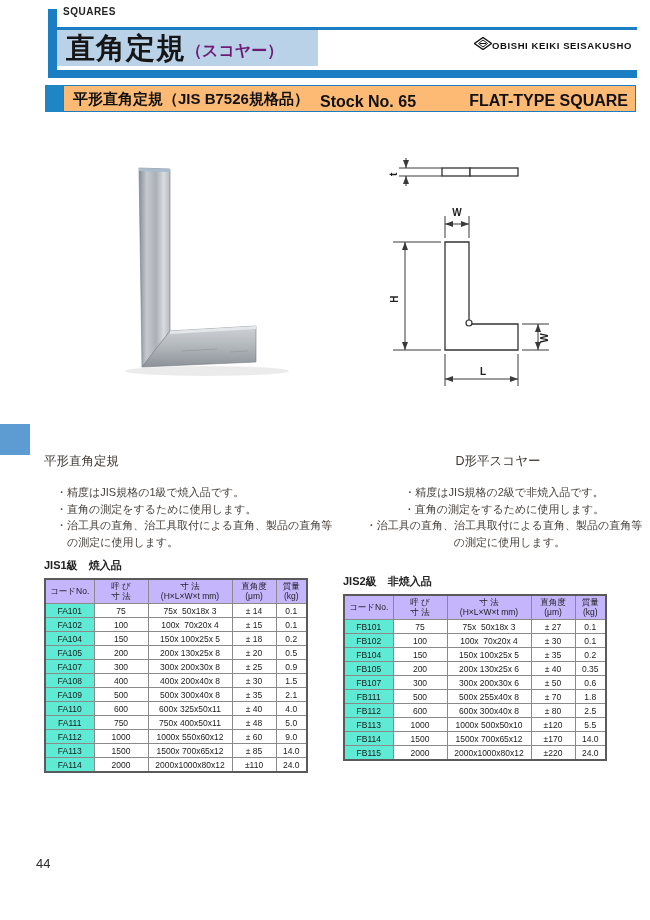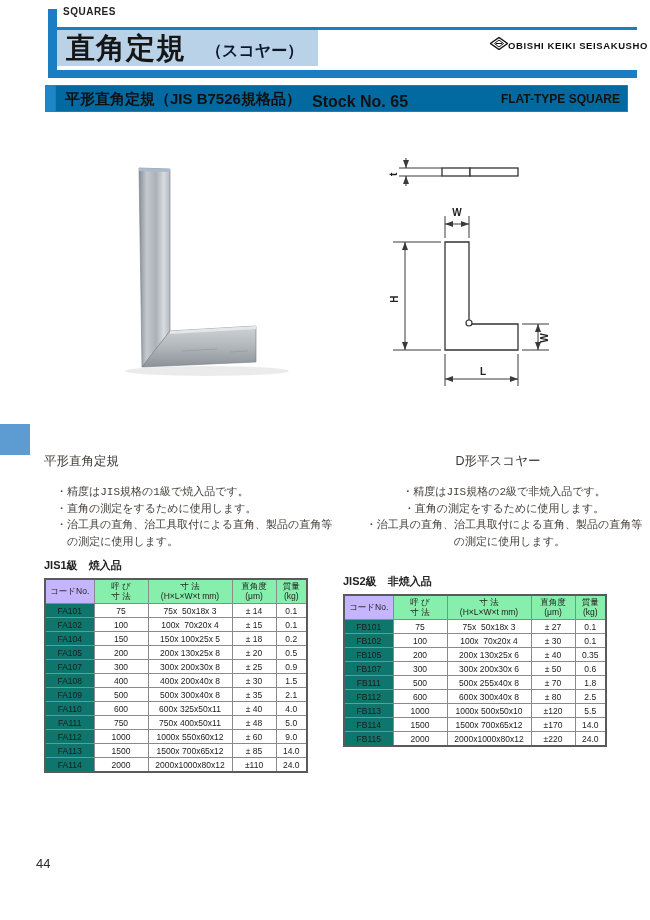--- a/index.html
+++ b/index.html
@@ -9,60 +9,60 @@
     overflow:hidden;
   }
   .abs{position:absolute;}
 
   
   .eyebrow{left:63px;top:6px;font-size:10px;font-weight:bold;letter-spacing:.5px;color:#222;}
   .vbar{left:48px;top:9px;width:9px;height:69px;background:#1b7ec2;}
   .topline{left:57px;top:27px;width:580px;height:3px;background:#1b7ec2;}
   .titleband{left:57px;top:30px;width:261px;height:36px;background:#b9d2e8;display:flex;align-items:center;}
   .title-main{font-size:29px;font-weight:bold;color:#161616;margin-left:9px;letter-spacing:1px;line-height:1;}
-  .title-sub{font-size:16px;font-weight:bold;color:#0f172a;margin-left:20px;padding-top:6px;line-height:1;}
-  .brand{right:2px;top:36px;display:flex;align-items:center;gap:0;}
+  .title-sub{font-size:16px;font-weight:bold;color:#701a75;margin-left:0;padding-top:6px;line-height:1;}
+  .brand{right:18px;top:36px;display:flex;align-items:center;gap:0;}
   .brand-name{font-size:9.5px;font-weight:bold;letter-spacing:.6px;color:#111;}
   .thickline{left:48px;top:70px;width:589px;height:8px;background:#1b7ec2;}
 
   
   .bluesq{left:45px;top:85px;width:18px;height:27px;background:#1f86c6;}
-  .subband{left:55px;top:85px;width:573px;height:27px;background:#0369a1;border:1px solid #1b7ec2;box-sizing:border-box;}
+  .subband{left:63px;top:85px;width:573px;height:27px;background:#fdba74;border:1px solid #1b7ec2;box-sizing:border-box;}
   .sh-title{position:absolute;left:9px;top:4px;font-size:15px;font-weight:bold;color:#111;}
   .sh-stock{position:absolute;left:256px;top:7px;font-size:16px;font-weight:bold;color:#111;}
-  .sh-en{position:absolute;right:7px;top:6px;font-size:12px;font-weight:bold;color:#111;}
+  .sh-en{position:absolute;right:7px;top:6px;font-size:16px;font-weight:bold;color:#111;}
 
   
   .photo{left:112px;top:155px;}
   .diagram{left:385px;top:152px;}
   .dim-line{stroke:#3a3a3a;stroke-width:1;fill:none;}
   .out-line{stroke:#333;stroke-width:1.3;fill:#fff;}
   .dim-label{font-size:10px;font-weight:bold;fill:#222;}
 
   
   .leftmark{left:0;top:424px;width:30px;height:31px;background:#5d9cd3;}
 
   
   .section{width:296px;top:453px;}
   .section.s0{left:44px;} .section.s1{left:350px;text-align:center;}
   .sec-title{font-size:12.5px;color:#3c3732;margin-bottom:14px;}
-  .sec-list{margin:0;padding:0 0 0 12px;list-style:none;font-family:Liberation Mono, monospace;}
+  .sec-list{margin:0;padding:0 0 0 12px;list-style:none;}
   .sec-list li{font-size:11px;line-height:1.5;color:#453f3a;padding-left:11px;text-indent:-11px;}
   .sec-list li::before{content:"・";}
 
   
   .tablewrap{top:558px;width:266px;}
   .tablewrap.t0{left:44px;} .tablewrap.t1{left:343px;margin-top:16px;}
   .tcaption{font-size:11px;font-weight:bold;color:#222;margin-bottom:5px;}
   table.spec{border-collapse:collapse;border:2px solid #5a5a5a;table-layout:fixed;width:264px;}
   table.spec th,table.spec td{border:1px solid #8a8a8a;padding:0;font-weight:normal;}
-  table.spec th{height:23px;font-size:8.5px;line-height:1.15;text-align:center;vertical-align:middle;background:#86efac;color:#222;}
+  table.spec th{height:23px;font-size:8.5px;line-height:1.15;text-align:center;vertical-align:middle;background:#c4b5fd;color:#222;}
   table.spec th.code{background:#c4b5fd;}
   table.spec td{height:13px;font-size:8.5px;text-align:center;vertical-align:middle;white-space:pre;color:#1a1a1a;}
-  table.spec td.code{background:#0f766e;}
+  table.spec td.code{background:#5eead4;}
   .col-code{width:49px;} .col-nom{width:54px;} .col-dim{width:84px;}
   .col-sq{width:44px;} .col-wt{width:31px;}
 
   .pagenum{left:36px;top:856px;font-size:13px;color:#2b2b2b;}
 </style>
 </head>
 <body>
 
 <div class="abs eyebrow">SQUARES</div>
 <div class="abs vbar"></div>
@@ -341,20 +341,27 @@
           <td>0.1</td>
         </tr>
         <tr>
           <td class="code">FB102</td>
           <td>100</td>
           <td>100x  70x20x 4</td>
           <td>± 30</td>
           <td>0.1</td>
         </tr>
         <tr>
+          <td class="code">FB104</td>
+          <td>150</td>
+          <td>150x 100x25x 5</td>
+          <td>± 35</td>
+          <td>0.2</td>
+        </tr>
+        <tr>
           <td class="code">FB105</td>
           <td>200</td>
           <td>200x 130x25x 6</td>
           <td>± 40</td>
           <td>0.35</td>
         </tr>
         <tr>
           <td class="code">FB107</td>
           <td>300</td>
           <td>300x 200x30x 6</td>

